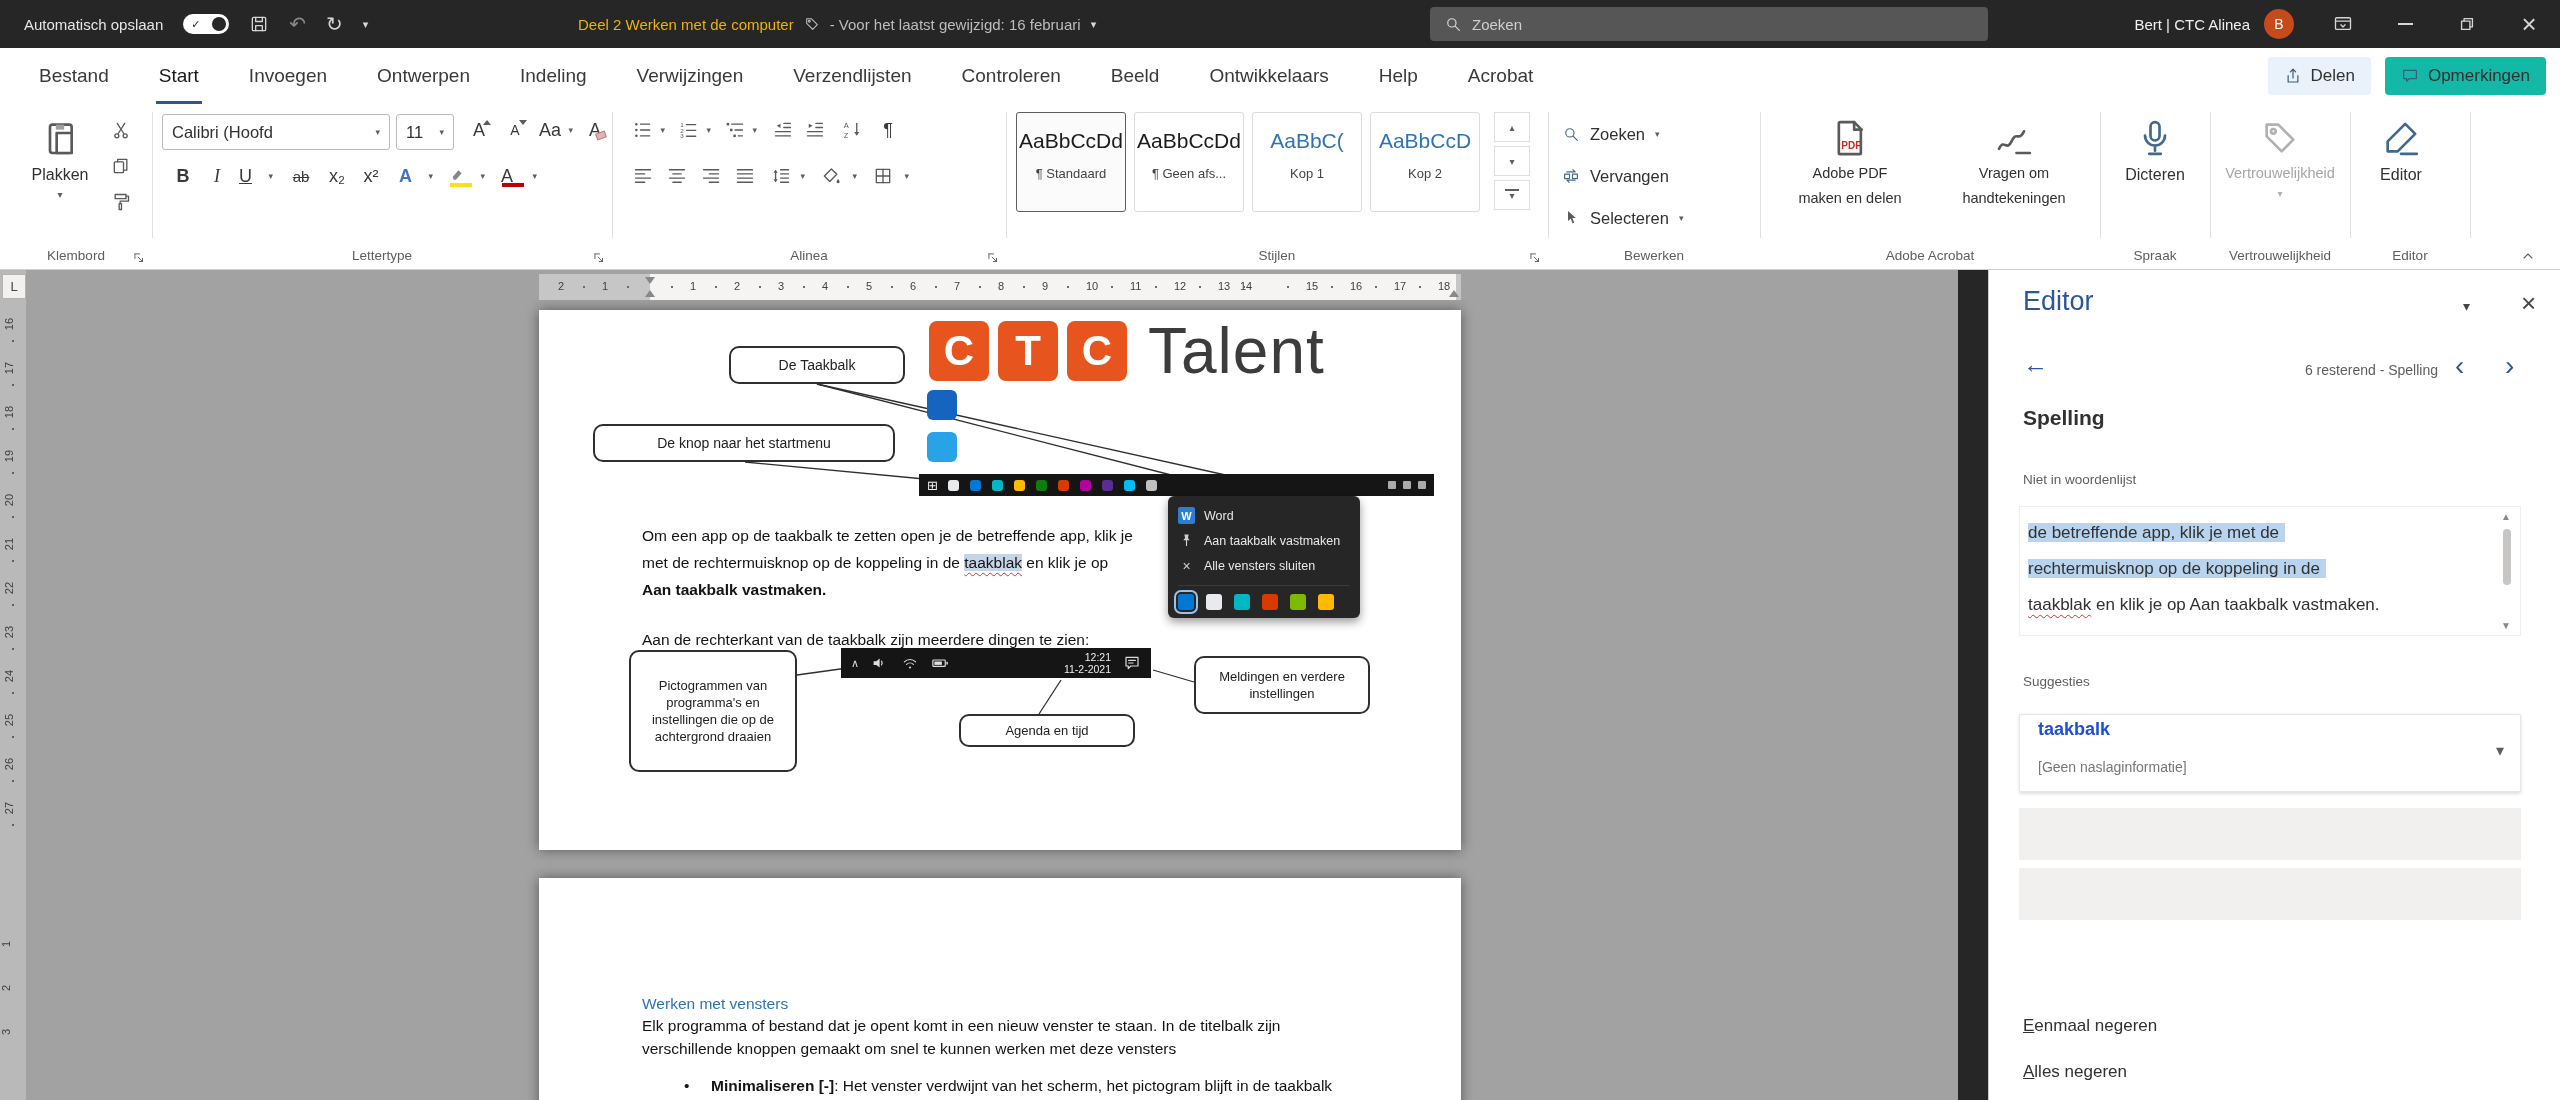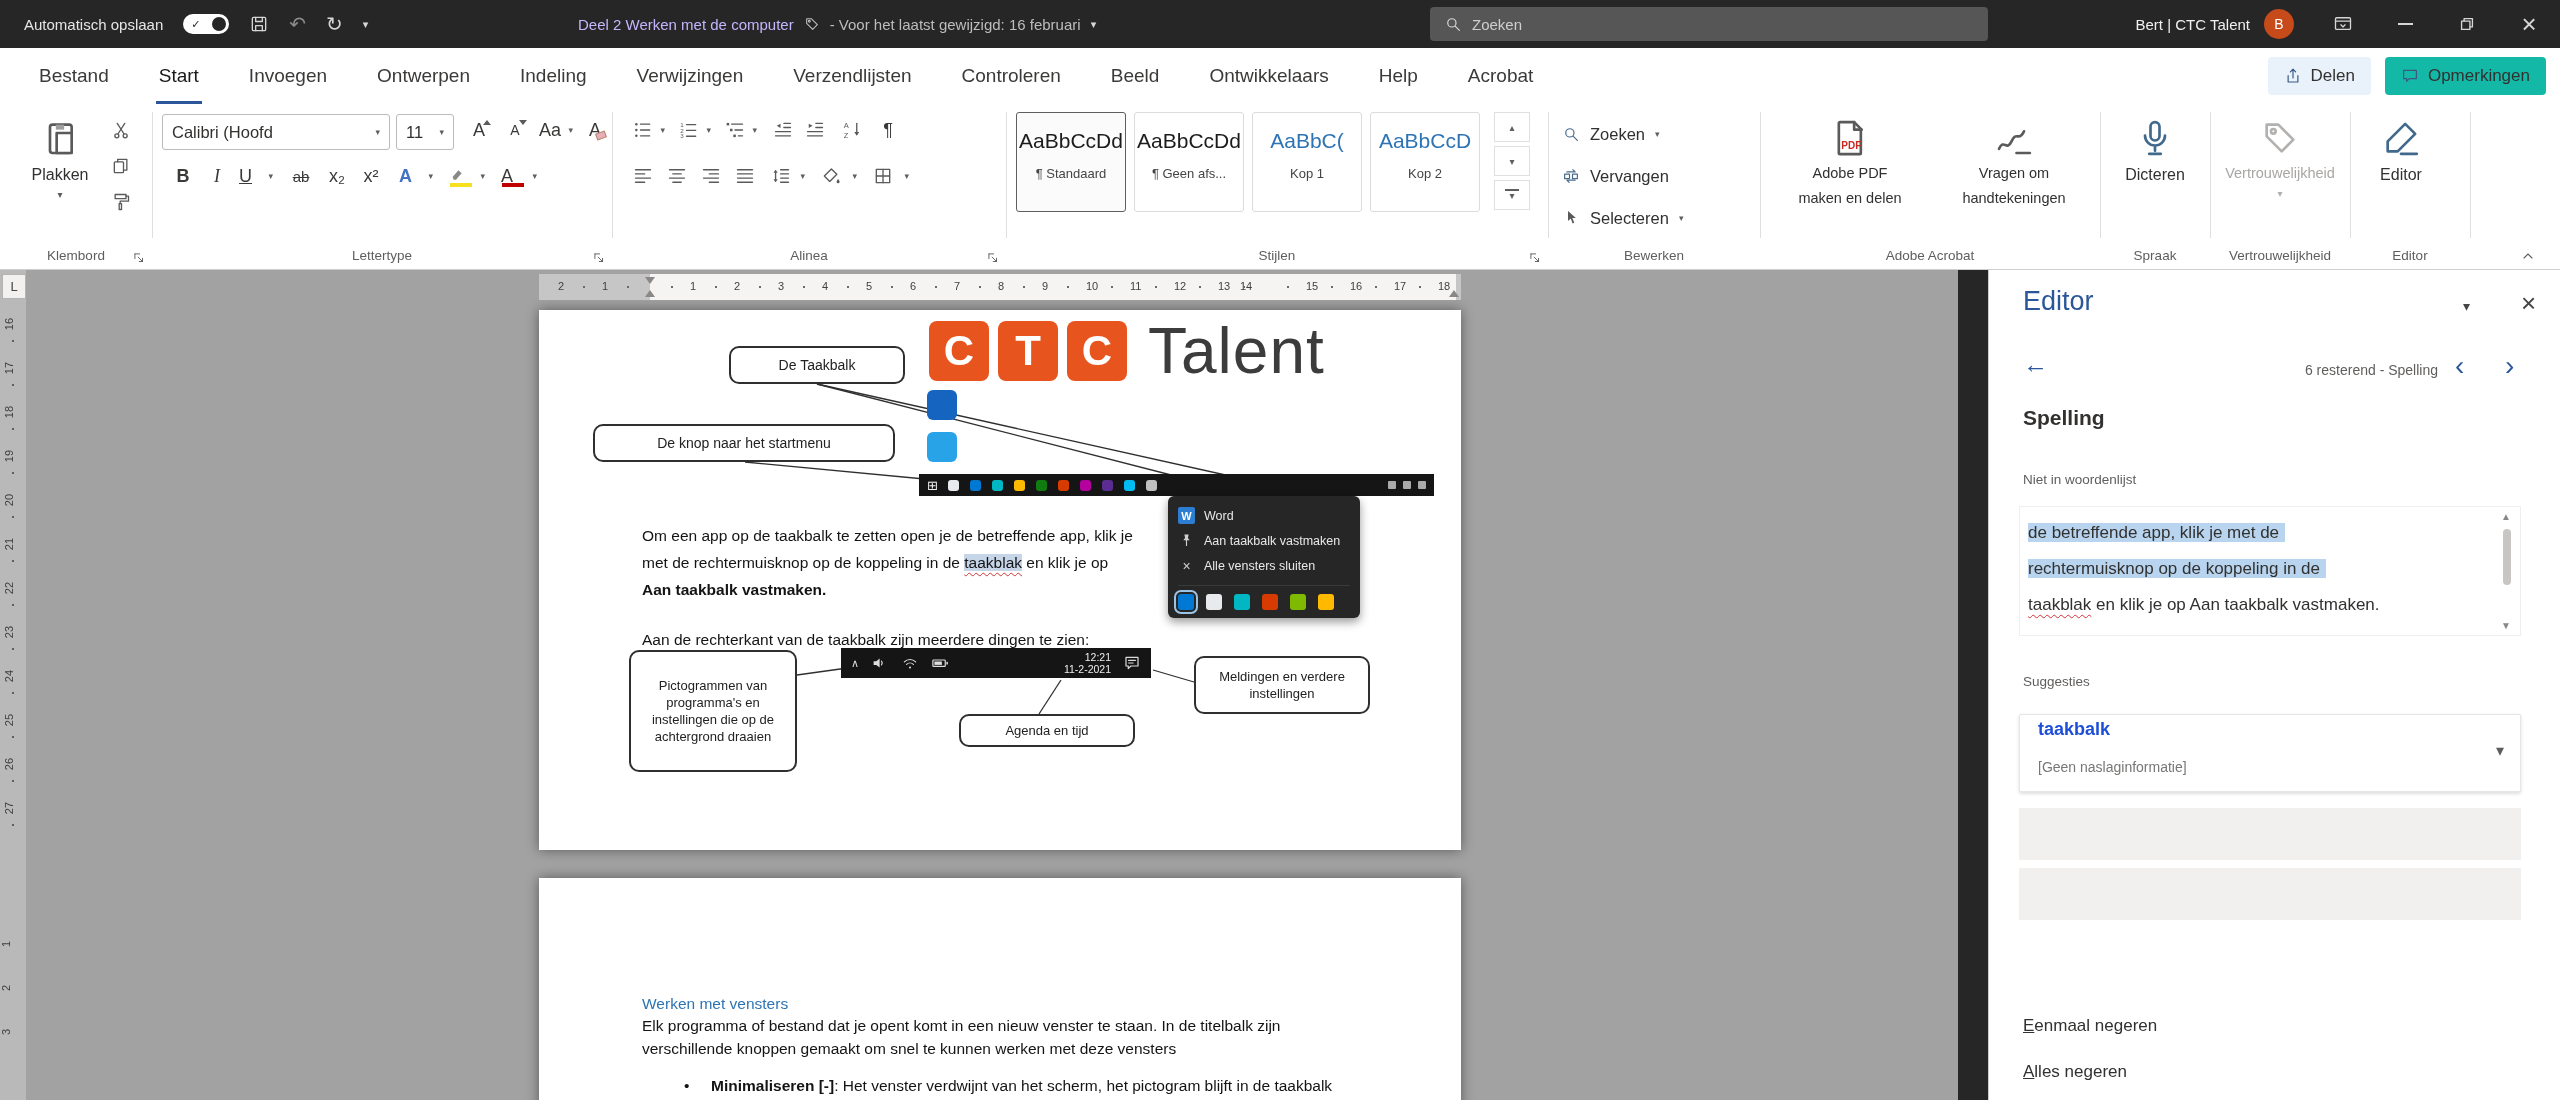--- a/index.html
+++ b/index.html
@@ -13,21 +13,21 @@
 
 #titlebar{position:absolute;top:0;left:0;width:2560px;height:48px;background:#262626;color:#e6e6e6;font-size:15px}
 .tb-left{position:absolute;left:24px;top:0;height:48px;display:flex;align-items:center;gap:20px}
 .toggle{width:46px;height:20px;background:#fff;border-radius:10px;position:relative;display:inline-flex;align-items:center;cursor:pointer}
 .tgl-check{color:#262626;font-size:11px;margin-left:8px;font-weight:bold}
 .tgl-knob{position:absolute;right:3px;width:14px;height:14px;border-radius:50%;background:#262626}
 .tb-glyph{color:#d6d6d6;font-size:20px;line-height:1}
 .tb-glyph.undo{color:#8a8a8a}
 .tb-glyph.sm{font-size:11px}
 .tb-title{position:absolute;left:578px;top:0;height:48px;display:flex;align-items:center;gap:10px;white-space:nowrap}
-.tb-doc{color:#c4b5fd}
+.tb-doc{color:#eab308}
 .tb-sub{color:#bdbdbd}
 .tb-search{position:absolute;left:1430px;top:7px;width:558px;height:34px;background:#565656;border-radius:4px;display:flex;align-items:center;padding-left:14px;gap:10px}
 .tb-search-input{background:transparent;border:none;outline:none;color:#ddd;font-size:15px;width:460px;font-family:inherit}
 .tb-search-input::placeholder{color:#cfcfcf}
 .tb-right{position:absolute;right:0;top:0;height:48px;display:flex;align-items:center}
 .tb-user{margin-right:14px;color:#f0f0f0}
 .tb-avatar{width:30px;height:30px;border-radius:50%;color:#fff;display:flex;align-items:center;justify-content:center;font-size:14px;margin-right:18px;background:#c74a1b}
 .tb-win{width:62px;height:48px;display:flex;align-items:center;justify-content:center;color:#d6d6d6;cursor:pointer}
 .minbar{width:15px;height:2px;background:#d6d6d6}
 .close-glyph{font-size:26px}
@@ -191,21 +191,21 @@
     <div class="tb-search">
       <span class="i18">
           <svg viewBox="0 0 24 24" fill="none" stroke="#d6d6d6" stroke-width="1.6" stroke-linecap="round" stroke-linejoin="round">
             <circle cx="10.5" cy="10.5" r="5.5"></circle>
             <path d="M14.8 14.8L20.5 20.5"></path>
           </svg>
         </span>
       <input class="tb-search-input" placeholder="Zoeken" style="">
     </div>
     <div class="tb-right">
-      <span class="tb-user">Bert | CTC Talent</span>
+      <span class="tb-user">Bert | CTC Alinea</span>
       <span class="tb-avatar" style="background: rgb(199, 74, 27);">B</span>
       <span class="tb-win">
           <span class="i20">
             <svg viewBox="0 0 24 24" fill="none" stroke="#d6d6d6" stroke-width="1.6" stroke-linecap="round" stroke-linejoin="round">
               <rect x="3" y="4.5" width="18" height="14" rx="1.5"></rect>
               <path d="M3 8.5h18"></path>
               <path d="M9.5 13l2.5 2.5 2.5-2.5"></path>
             </svg>
           </span>
         </span>

